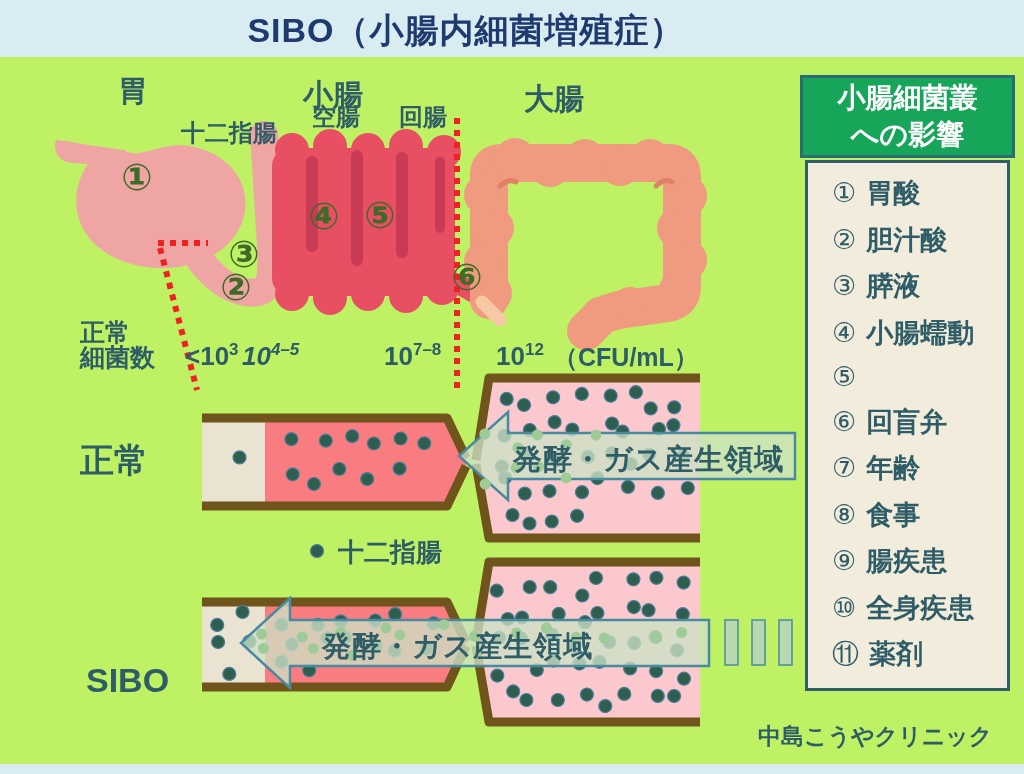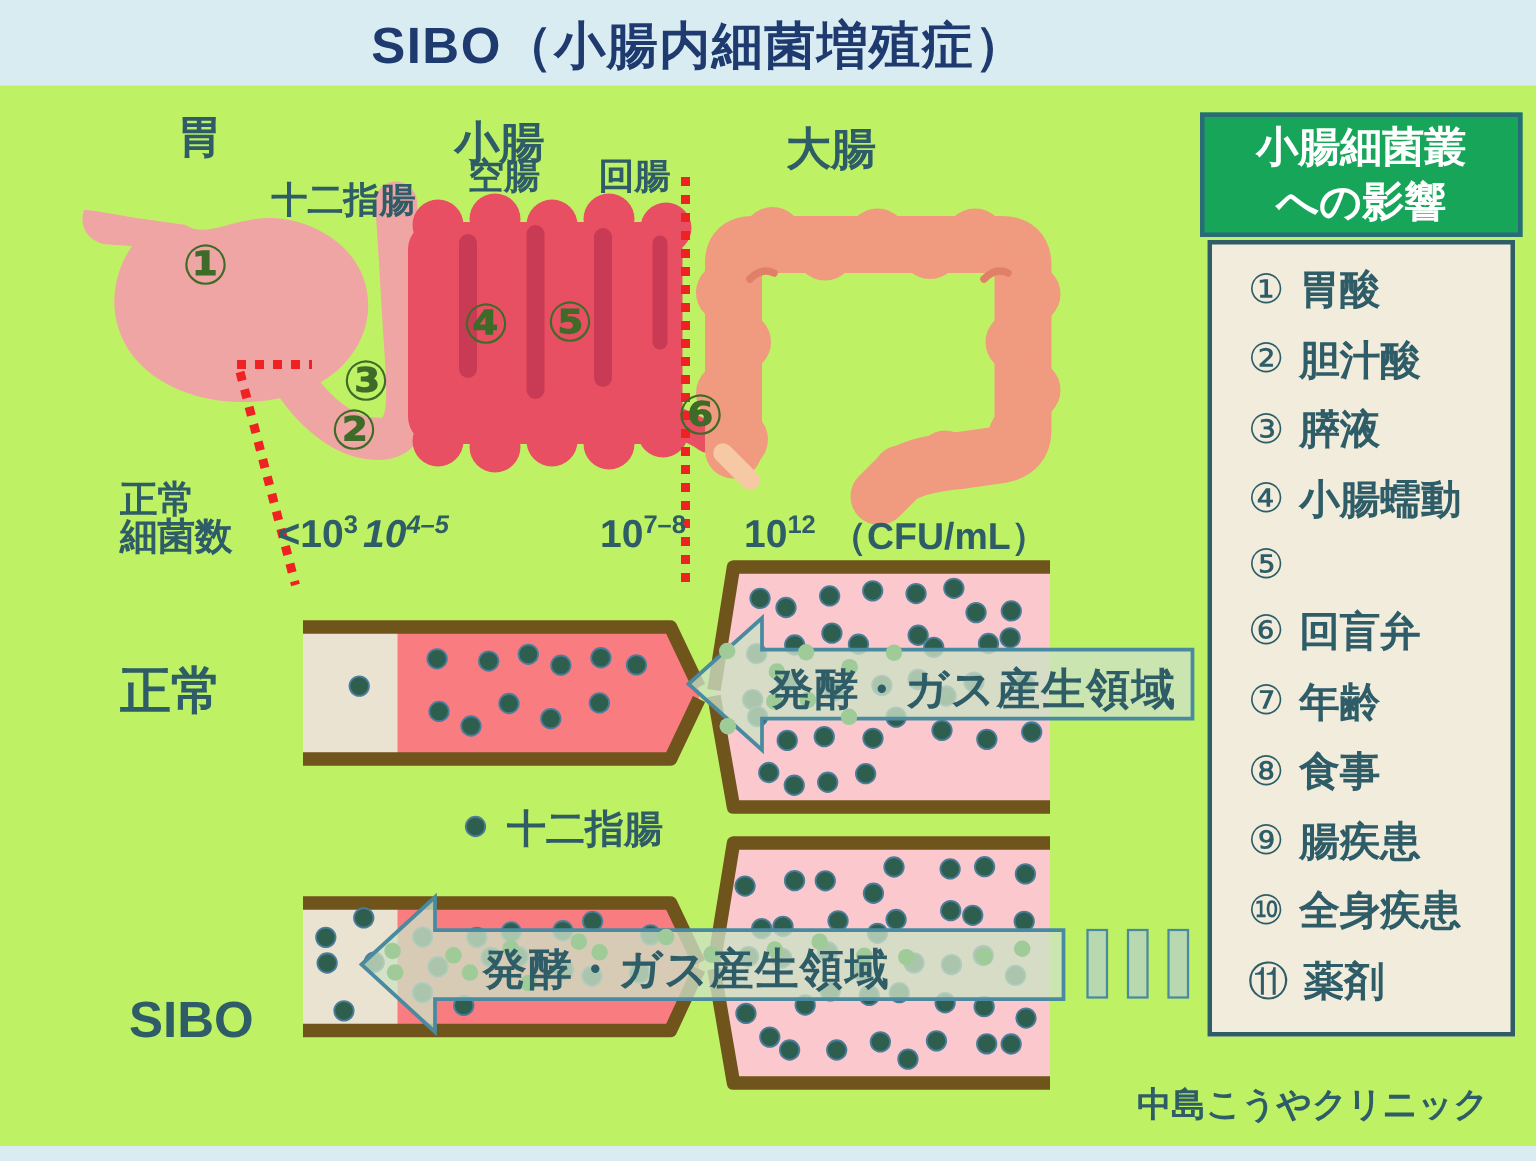--- a/index.html
+++ b/index.html
@@ -29,21 +29,21 @@
   #m4{left:324px;top:216px;}
   #m5{left:380px;top:215px;}
   #m6{left:467px;top:277px;}
   
   .cnt{color:var(--teal);font-weight:bold;font-size:26px;white-space:nowrap;}
   .cnt sup{font-size:17px;}
   #cntlbl1{left:80px;top:316px;font-size:25px;}
   #cntlbl2{left:80px;top:341px;font-size:25px;}
   #c1{left:185px;top:340px;}
   #c2{left:242px;top:340px;font-style:italic;}
-  #c3{left:400px;top:340px;}
+  #c3{left:384px;top:340px;}
   #c4{left:496px;top:340px;}
   #cunit{left:553px;top:341px;font-size:25px;}
   
   .rowlbl{color:var(--teal);font-weight:bold;font-size:34px;}
   #lbl-normal{left:80px;top:438px;}
   #lbl-sibo{left:86px;top:625px;margin-top:36px;}
   
   .arrlbl{color:var(--teal);font-weight:bold;font-size:29px;letter-spacing:1px;white-space:nowrap;}
   #arr1lbl{left:513px;top:440px;}
   #arr2lbl{left:322px;top:627px;}

